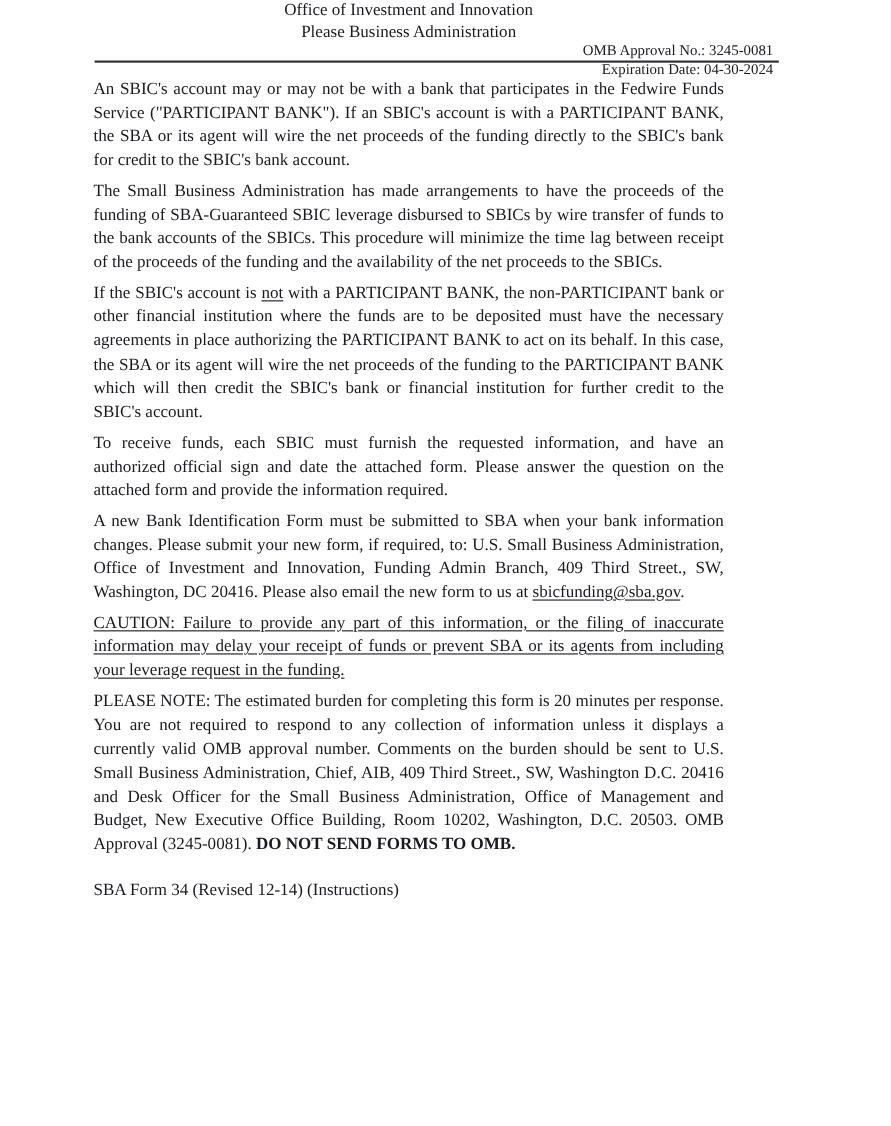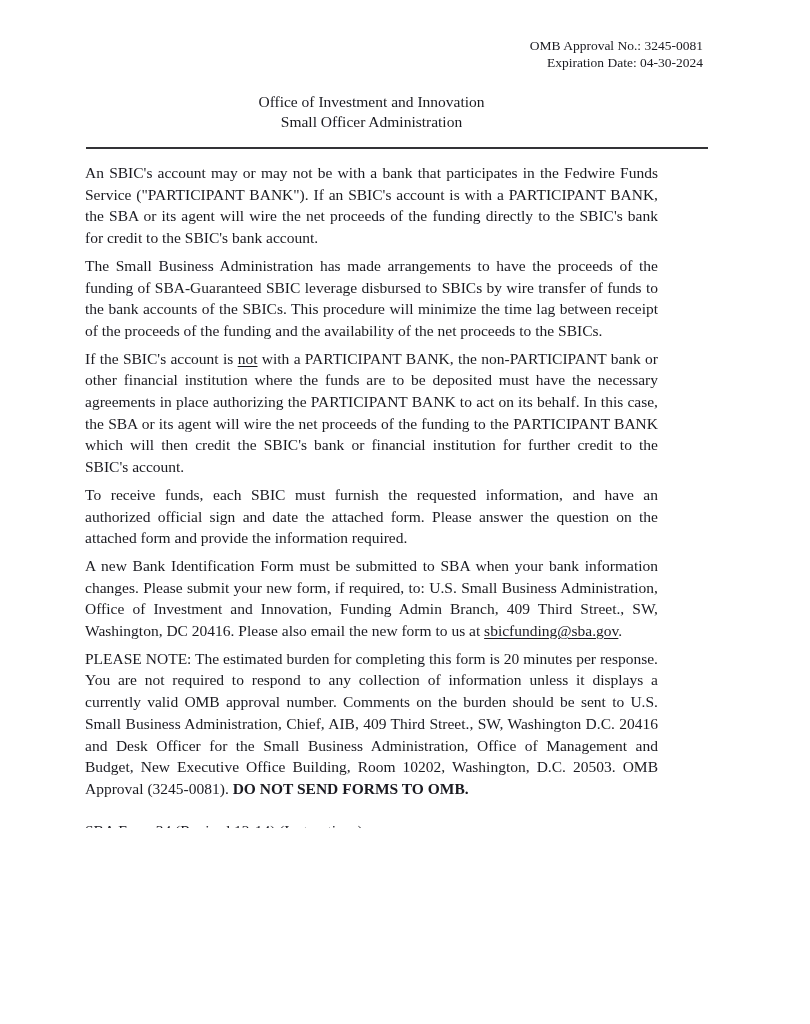--- a/index.html
+++ b/index.html
@@ -27,21 +27,21 @@
   }
   .content {
     margin-left: 85px;
     width: 573px;
   }
   .header-group {
     text-align: center;
     font-size: 15.5px;
     line-height: 20px;
   }
-  .hg1 { padding-top: 92px; }
+  .hg1 { }
   .hg2 { margin-top: 15px; }
   .rule {
     margin-left: 86px;
     margin-top: 8px;
     width: 622px;
     height: 2px;
     background: #333336;
   }
   .body-text {
     margin-top: 13px;
@@ -69,38 +69,39 @@
 <div class="page">
 
   <div class="omb-block">
     <div>OMB Approval No.: 3245-0081</div>
     <div>Expiration Date: 04-30-2024</div>
   </div>
 
   <div class="content">
     <div class="header-group hg1">
       <div>Office of Investment and Innovation</div>
-      <div>Small Officer Administration</div>
+      <div>Please Business Administration</div>
     </div>
     <div class="header-group hg2">
     </div>
   </div>
 
   <div class="rule"></div>
 
   <div class="content body-text">
     <p>An SBIC's account may or may not be with a bank that participates in the Fedwire Funds Service ("PARTICIPANT BANK").  If an SBIC's account is with a PARTICIPANT BANK, the SBA or its agent will wire the net proceeds of the funding directly to the SBIC's bank for credit to the SBIC's bank account.</p>
 
     <p>The Small Business Administration has made arrangements to have the proceeds of the funding of SBA-Guaranteed SBIC leverage disbursed to SBICs by wire transfer of funds to the bank accounts of the SBICs.  This procedure will minimize the time lag between receipt of the proceeds of the funding and the availability of the net proceeds to the SBICs.</p>
 
     <p><span>If the SBIC's account is </span><span class="u">not</span><span> with a PARTICIPANT BANK, the non-PARTICIPANT bank or other financial institution where the funds are to be deposited must have the necessary agreements in place authorizing the PARTICIPANT BANK to act on its behalf.  In this case, the SBA or its agent will wire the net proceeds of the funding to the PARTICIPANT BANK which will then credit the SBIC's bank or financial institution for further credit to the SBIC's account.</span></p>
 
     <p>To receive funds, each SBIC must furnish the requested information, and have an authorized official sign and date the attached form.  Please answer the question on the attached form and provide the information required.</p>
 
     <p><span>A new Bank Identification Form must be submitted to SBA when your bank information changes.  Please submit your new form, if required, to:  U.S. Small Business Administration, Office of Investment and Innovation, Funding Admin Branch, 409 Third Street., SW, Washington, DC  20416. Please also email the new form to us at </span><span class="email-link">sbicfunding@sba.gov</span><span>.</span></p>
 
+    <p><span class="u">CAUTION: Failure to provide any part of this information, or the filing of inaccurate information may delay your receipt of funds or prevent SBA or its agents from including your leverage request in the funding.</span></p>
 
     <p><span>PLEASE NOTE: The estimated burden for completing this form is 20 minutes per response. You are not required to respond to any collection of information unless it displays a currently valid OMB approval number.  Comments on the burden should be sent to U.S. Small Business Administration, Chief, AIB, 409 Third Street., SW, Washington D.C. 20416 and Desk Officer for the Small Business Administration, Office of Management and Budget, New Executive Office Building, Room 10202, Washington, D.C. 20503. OMB Approval (3245-0081).  </span><span class="b">DO NOT SEND FORMS TO OMB.</span></p>
 
     <div class="footer-line">SBA Form 34 (Revised 12-14) (Instructions)</div>
   </div>
 
 </div>
 
 </body></html>

